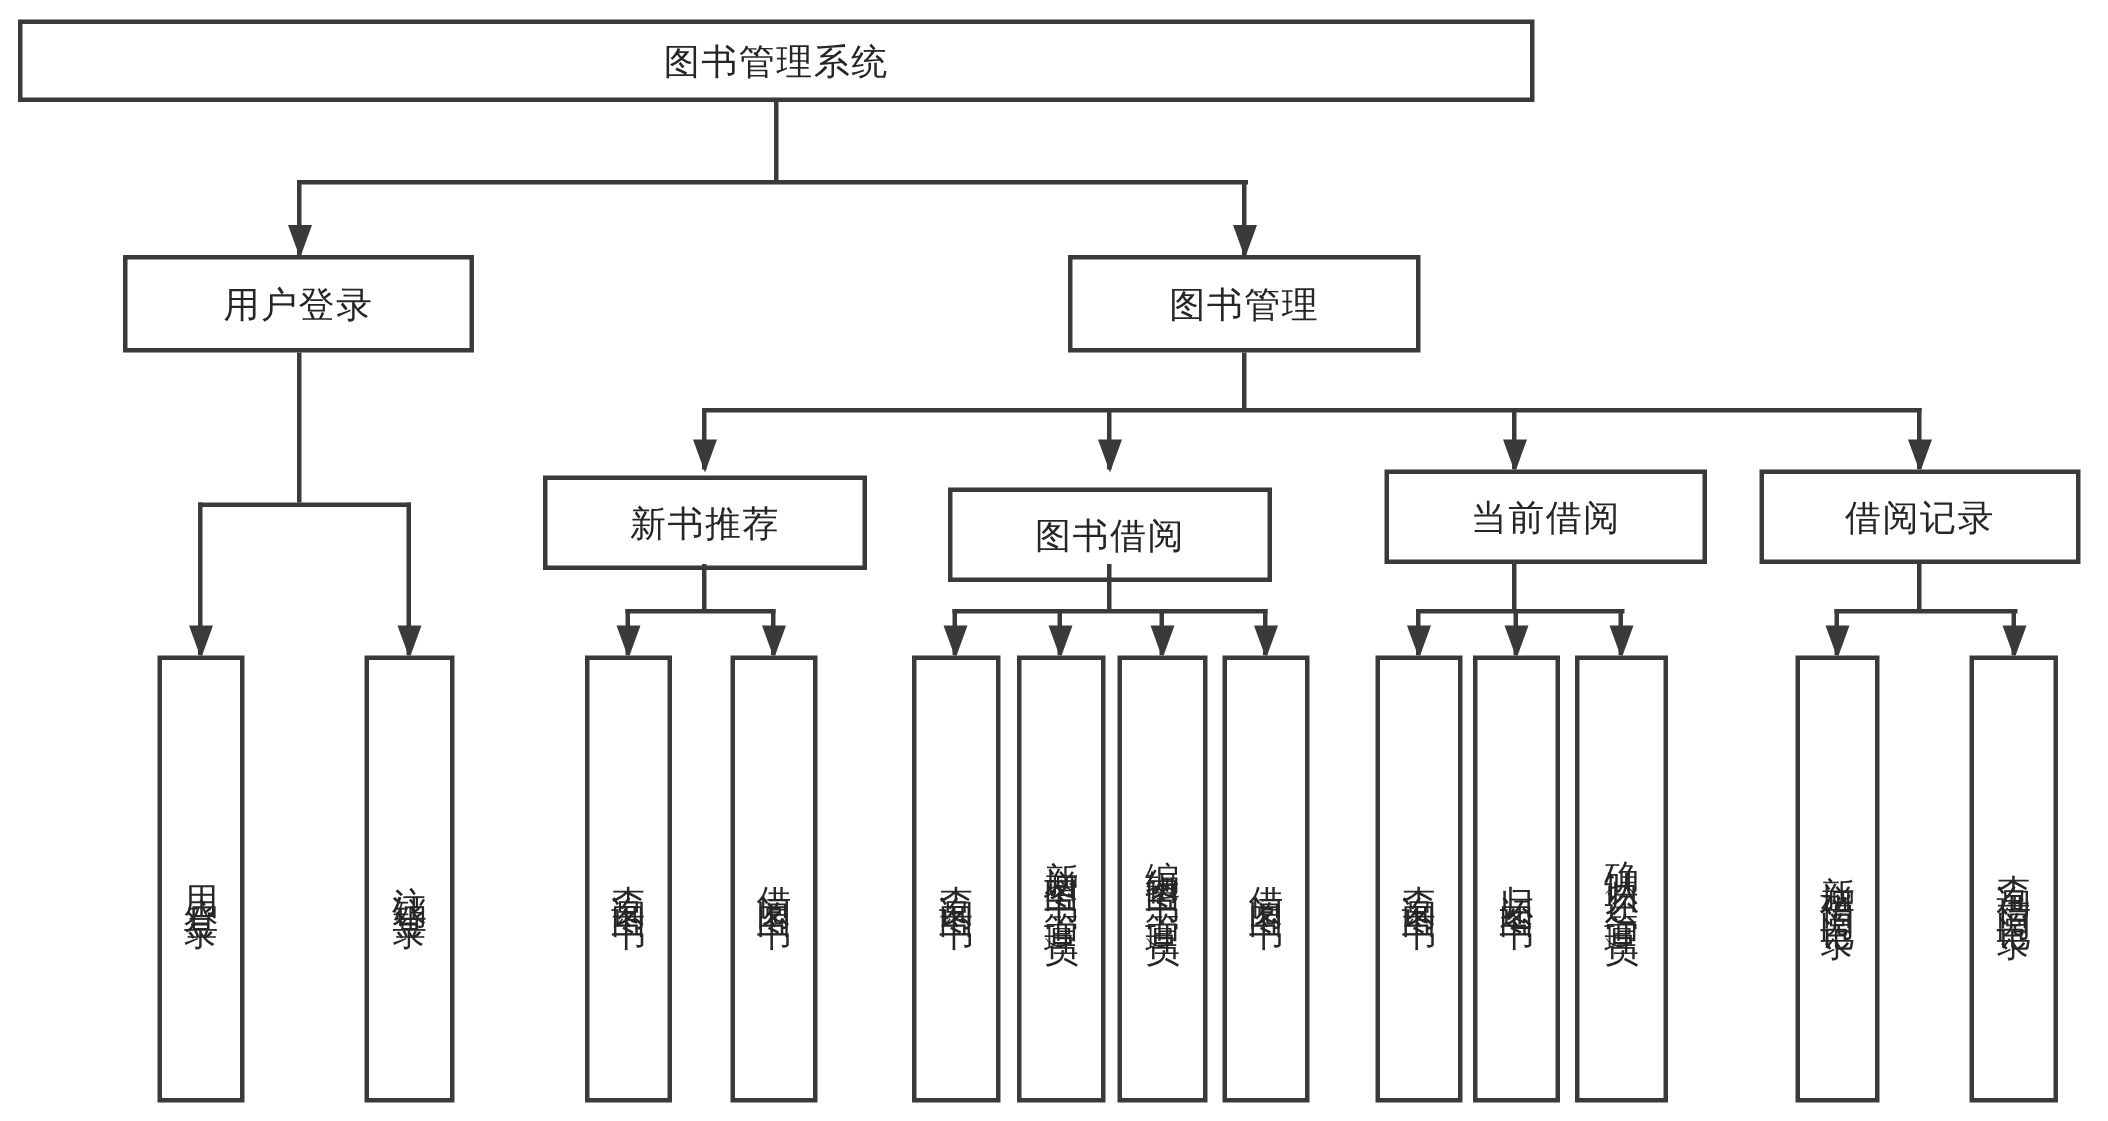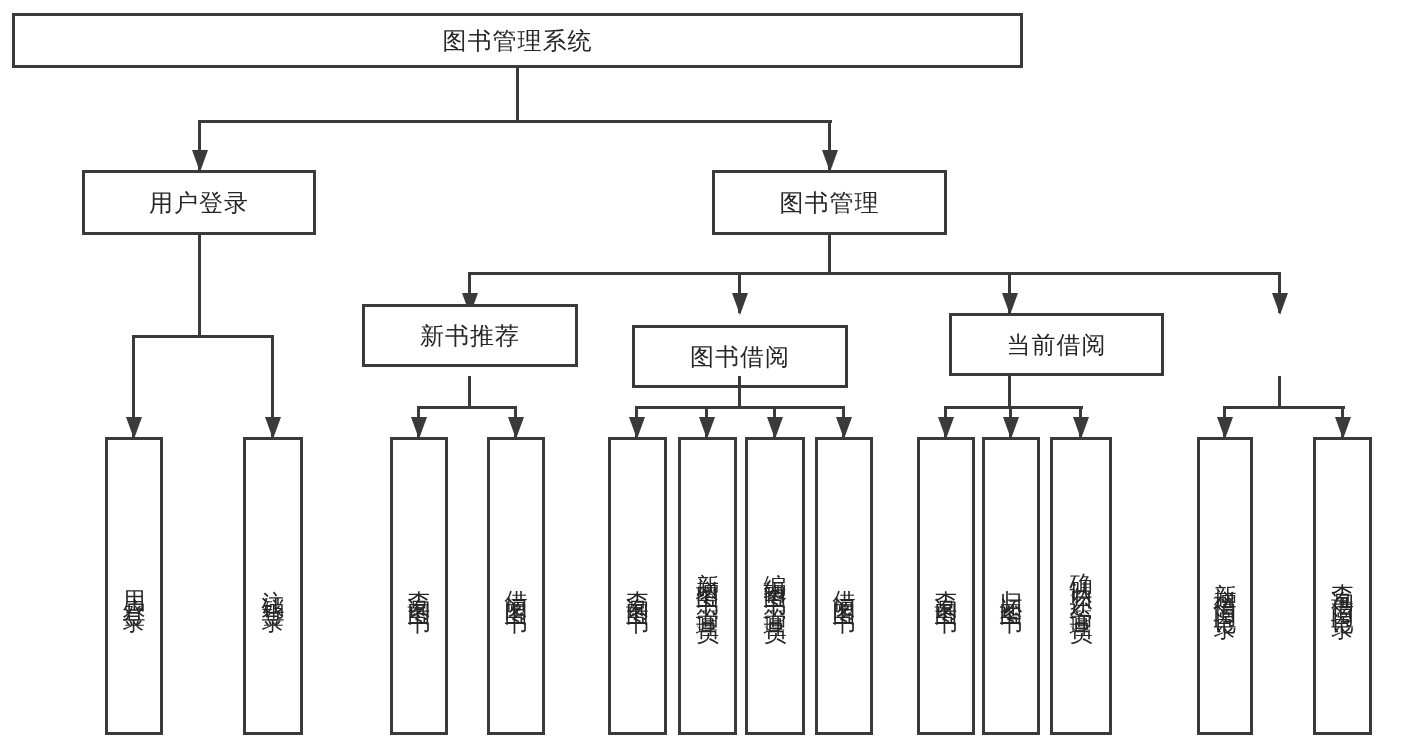--- a/index.html
+++ b/index.html
@@ -74,23 +74,24 @@
   <div class="arrow" style="left:132px; top:335px; height:102px;"></div>
   <div class="arrow" style="left:271px; top:335px; height:102px;"></div>
 
   <div class="vline" style="left:828px; top:235px; height:37px;"></div>
   <div class="hline" style="left:468px; top:272px; width:813px;"></div>
   <div class="arrow" style="left:468px; top:272px; height:41px;"></div>
   <div class="arrow" style="left:738px; top:272px; height:41px;"></div>
   <div class="arrow" style="left:1008px; top:272px; height:41px;"></div>
   <div class="arrow" style="left:1278px; top:272px; height:41px;"></div>
 
-  <div class="node h-node" style="left:362px; top:304px; width:216px; height:63px;">新书推荐</div>
+  <div class="node h-node" style="left:362px; top:317px; width:216px; height:63px;">新书推荐</div>
   <div class="node h-node" style="left:632px; top:313px; width:216px; height:63px;margin-top:12px;">图书借阅</div>
-  <div class="node h-node" style="left:949px; top:313px; width:215px; height:63px;">当前借阅</div>
+  <div class="node h-node" style="left:923px; top:313px; width:215px; height:63px;">当前借阅</div>
+  <div class="node h-node" style="left:1173px; top:313px; width:214px; height:63px;">借阅记录</div>
 
   <div class="vline" style="left:468px; top:376px; height:30px;"></div>
   <div class="hline" style="left:417px; top:406px; width:100px;"></div>
   <div class="arrow" style="left:417px; top:406px; height:31px;"></div>
   <div class="arrow" style="left:514px; top:406px; height:31px;"></div>
 
   <div class="vline" style="left:738px; top:376px; height:30px;"></div>
   <div class="hline" style="left:635px; top:406px; width:210px;"></div>
   <div class="arrow" style="left:635px; top:406px; height:31px;"></div>
   <div class="arrow" style="left:705px; top:406px; height:31px;"></div>

